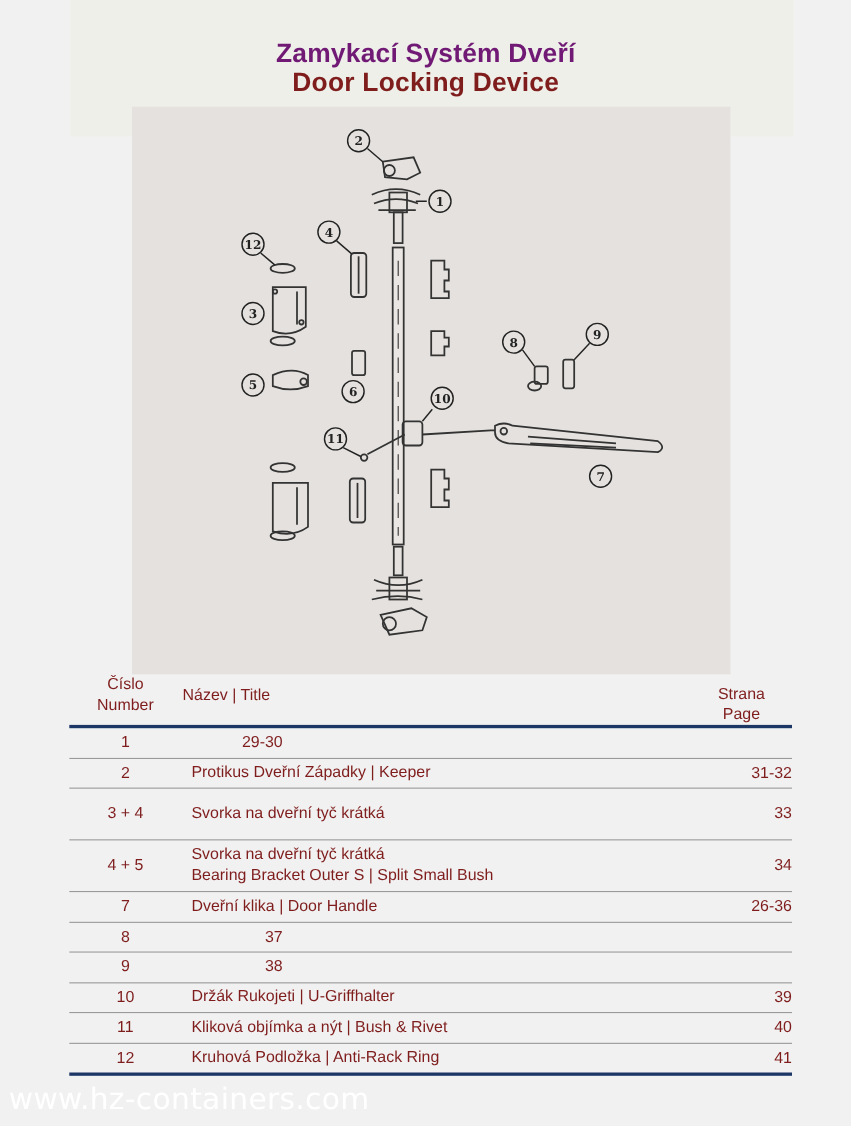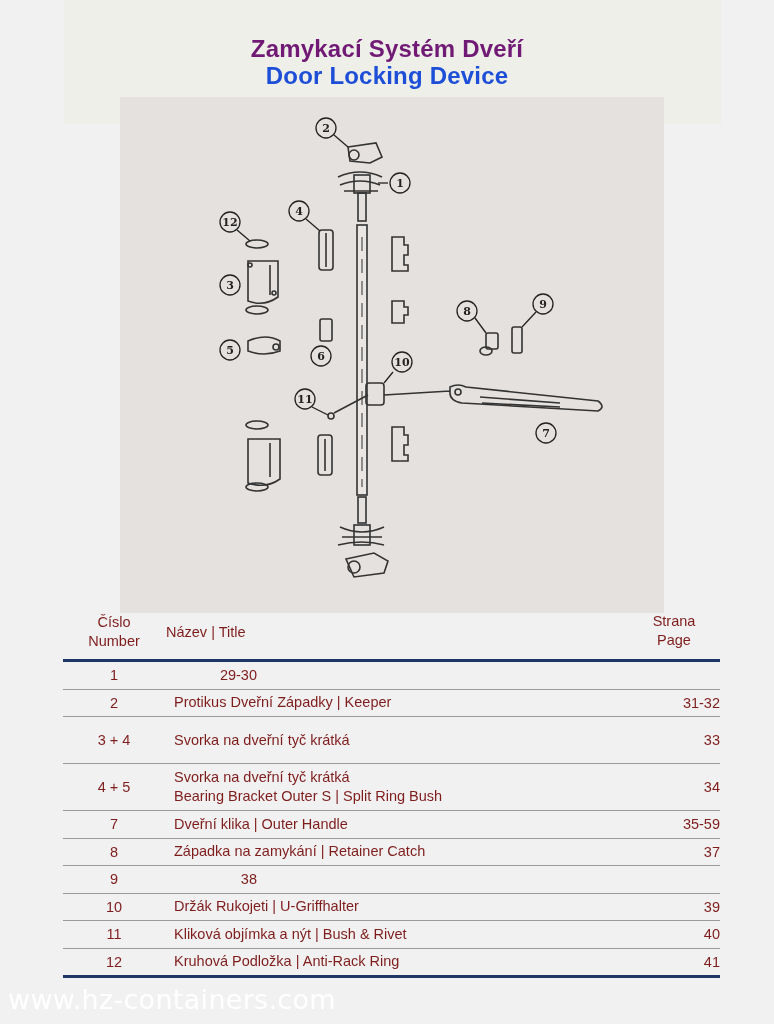--- a/index.html
+++ b/index.html
@@ -11,39 +11,39 @@
     .header-band {
       position: absolute; left: 64px; top: 0; width: 657px; height: 124px;
       background: #efefe9;
     }
     .title {
       position: absolute; left: 0; width: 774px; text-align: center;
       font-family: "Liberation Sans", sans-serif; font-weight: bold;
       font-size: 24px; letter-spacing: 0.2px;
     }
     .title-cz { top: 35px; color: #701a75; }
-    .title-en { top: 62px; color: #1d4ed8; }
+    .title-en { top: 62px; color: #7f1d1d; }
     .diagram {
       position: absolute; left: 120px; top: 97px; width: 544px; height: 516px;
       background: #e5e1de;
     }
     .diagram svg { position: absolute; left: 0; top: 0; }
     .callout-label {
       font-family: "DejaVu Serif", serif; font-weight: bold; font-size: 11px;
       fill: #222;
     }
     .table {
       position: absolute; left: 63px; top: 612px; width: 657px;
       color: #7f1d1d; font-size: 14.5px;
     }
     .thead { position: relative; height: 47px; }
     .th { position: absolute; text-align: center; line-height: 19px; }
     .th-num { left: 0; width: 102px; top: 1px; }
     .th-title { left: 103px; top: 11px; text-align: left; }
-    .th-page { left: 565px; width: 92px; top: 0; }
+    .th-page { left: 565px; width: 92px; top: 10px; }
     .rule-thick { height: 3px; background: #1c3766; }
     .row {
       position: relative; display: flex; align-items: center;
       border-bottom: 1px solid #9a9a9a;
     }
     .row.last { border-bottom: none; }
     .cell-num { width: 102px; text-align: center; }
     .cell-title { flex: 1; padding-left: 9px; line-height: 19px; }
     .cell-page { width: 92px; text-align: right; }
     .row.single { height: 26.5px; }
@@ -194,32 +194,31 @@
     <div class="cell-num">3 + 4</div>
     <div class="cell-title">
       <div>Svorka na dveřní tyč krátká</div>
     </div>
     <div class="cell-page">33</div>
   </div>
   <div class="row double">
     <div class="cell-num">4 + 5</div>
     <div class="cell-title">
       <div>Svorka na dveřní tyč krátká</div>
-      <div>Bearing Bracket Outer S | Split Ring Bush</div>
+      <div>Bearing Bracket Outer S | Split Small Bush</div>
     </div>
     <div class="cell-page">34</div>
   </div>
   <div class="row single">
     <div class="cell-num">7</div>
-    <div class="cell-title">Dveřní klika | Outer Handle</div>
-    <div class="cell-page">35-59</div>
+    <div class="cell-title">Dveřní klika | Door Handle</div>
+    <div class="cell-page">26-36</div>
   </div>
   <div class="row single">
     <div class="cell-num">8</div>
-    <div class="cell-title">Západka na zamykání | Retainer Catch</div>
     <div class="cell-page">37</div>
   </div>
   <div class="row single">
     <div class="cell-num">9</div>
     <div class="cell-page">38</div>
   </div>
   <div class="row single">
     <div class="cell-num">10</div>
     <div class="cell-title">Držák Rukojeti | U-Griffhalter</div>
     <div class="cell-page">39</div>

